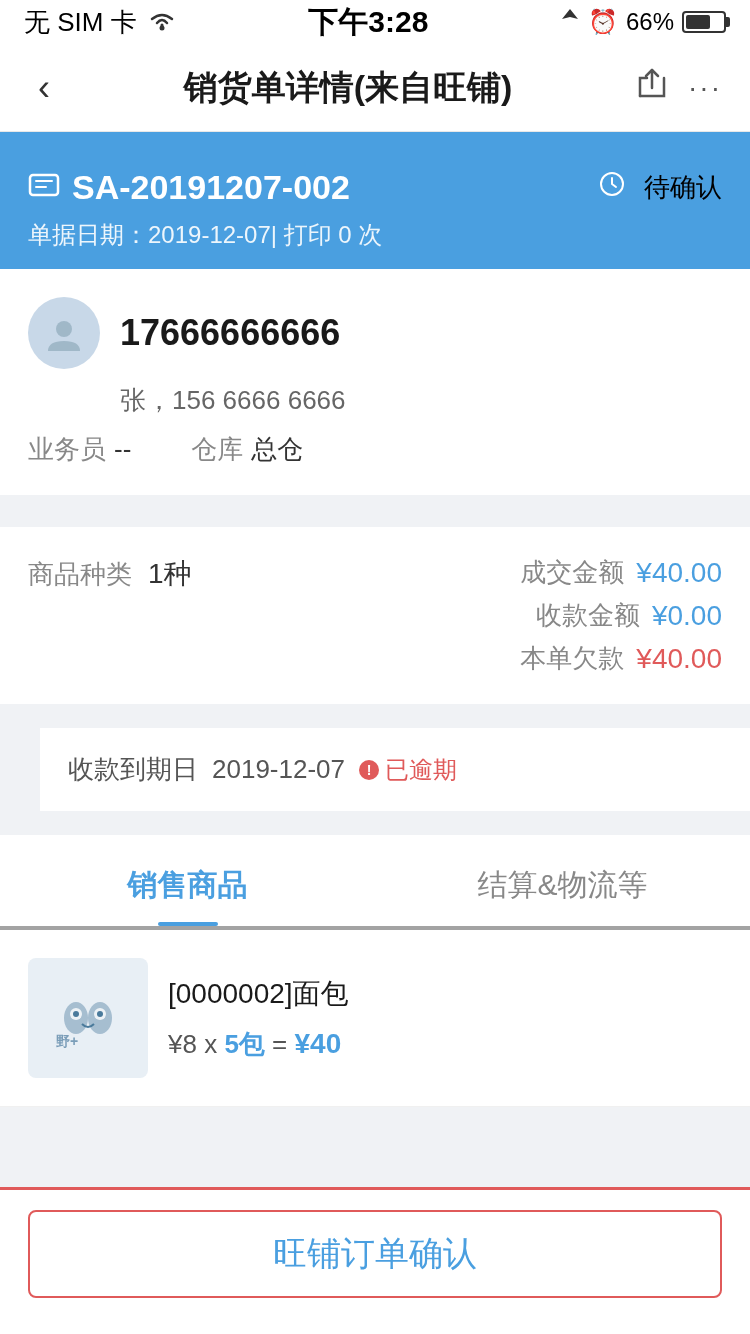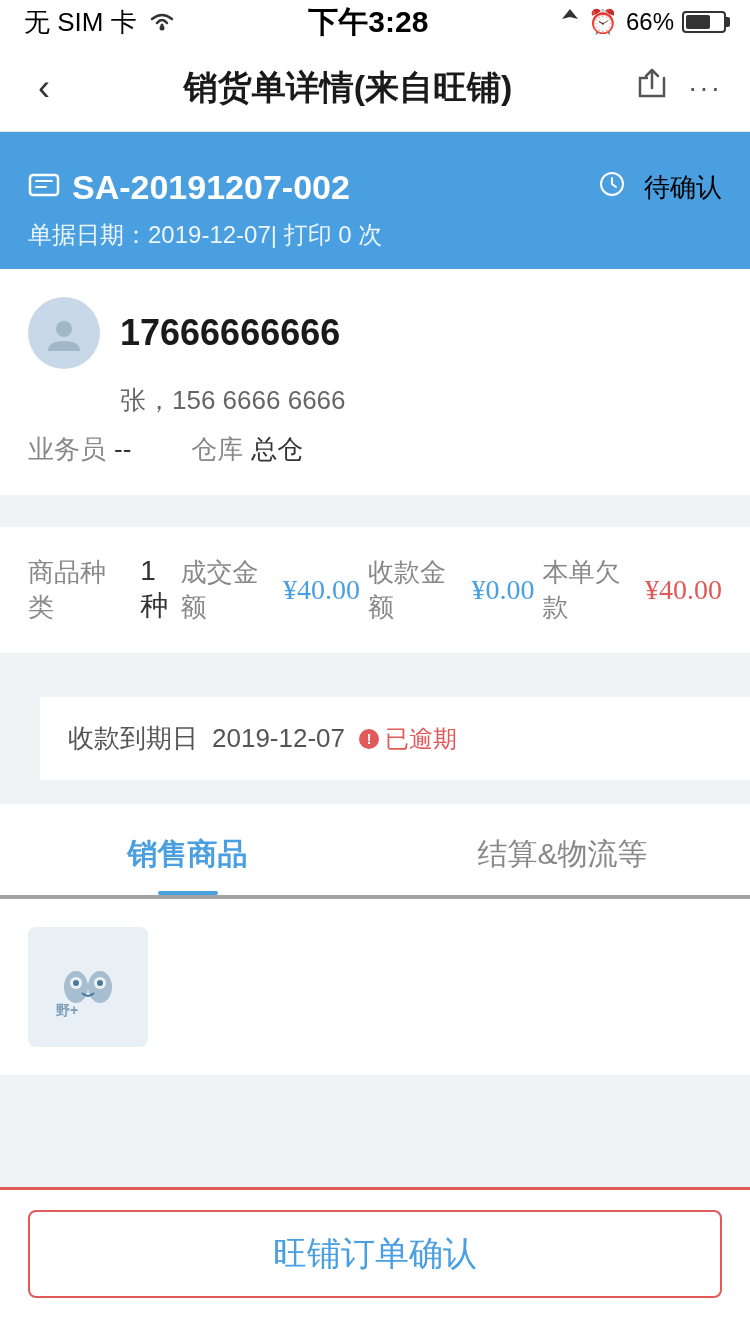--- a/index.html
+++ b/index.html
@@ -181,42 +181,41 @@
       gap: 8px;
       align-items: center;
     }
     .meta-label { color: #888; }
     .meta-value { color: #333; }
 
     
     .summary-card {
       background: #fff;
       padding: 28px;
-      margin-bottom: 28px;
+      margin-bottom: 8px;
     }
     .summary-row {
       display: flex;
       justify-content: space-between;
       align-items: flex-start;
     }
     .summary-left {
       display: flex;
       gap: 16px;
       align-items: center;
       font-size: 26px;
       color: #555;
     }
     .summary-label { color: #888; }
     .summary-count { color: #333; font-size: 28px; }
     .summary-right {
       display: flex;
-      flex-direction: row;
+      flex-direction: column;
       align-items: flex-end;
       gap: 8px;
-      font-family: Liberation Serif, serif;
     }
     .amount-row {
       display: flex;
       gap: 12px;
       align-items: center;
       font-size: 26px;
     }
     .amount-label { color: #888; }
     .amount-value { font-size: 28px; font-weight: 500; }
     .amount-blue { color: #4a9fe0; }
@@ -516,20 +515,26 @@
         <ellipse cx="28" cy="30" rx="12" ry="16" fill="#7a9db8" opacity="0.6"></ellipse>
         <ellipse cx="52" cy="30" rx="12" ry="16" fill="#7a9db8" opacity="0.6"></ellipse>
         <circle cx="28" cy="26" r="6" fill="#fff" opacity="0.8"></circle>
         <circle cx="52" cy="26" r="6" fill="#fff" opacity="0.8"></circle>
         <circle cx="28" cy="26" r="3" fill="#4a7a9b"></circle>
         <circle cx="52" cy="26" r="3" fill="#4a7a9b"></circle>
         <path d="M34 36 Q40 42 46 36" stroke="#4a7a9b" stroke-width="2" fill="none"></path>
         <text x="8" y="58" font-size="14" fill="#7a9db8" font-weight="bold">野+</text>
       </svg>
     </div>
+    <div class="product-info">
+      <div class="product-name">[0000002]面包</div>
+      <div class="product-price">
+        <span>¥8 x </span><span class="price-highlight">5包</span><span> = </span><span class="price-total">¥40</span>
+      </div>
+    </div>
   </div>
 </div>
 
 <div class="content-area" style="height:300px;"></div>
 
 <div class="bottom-btn-area">
   <button class="confirm-btn">旺铺订单确认</button>
 </div>
 
 </body></html>

